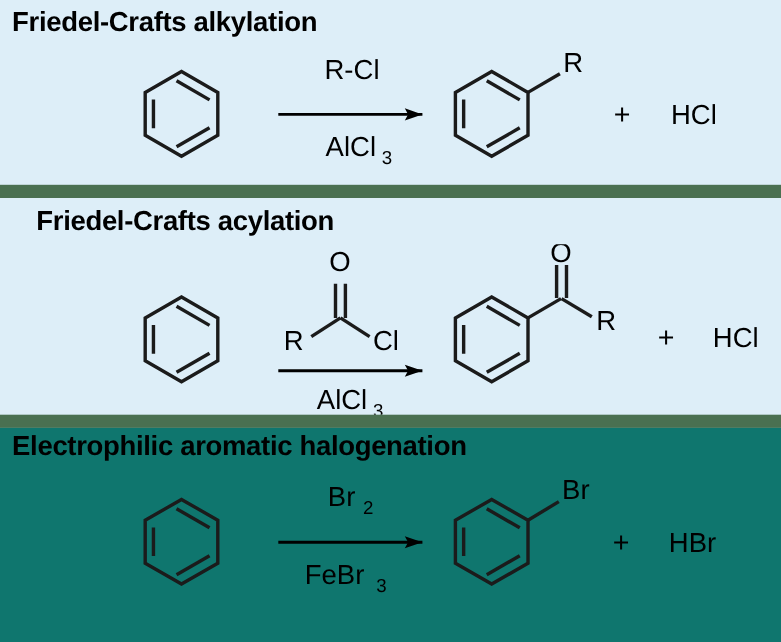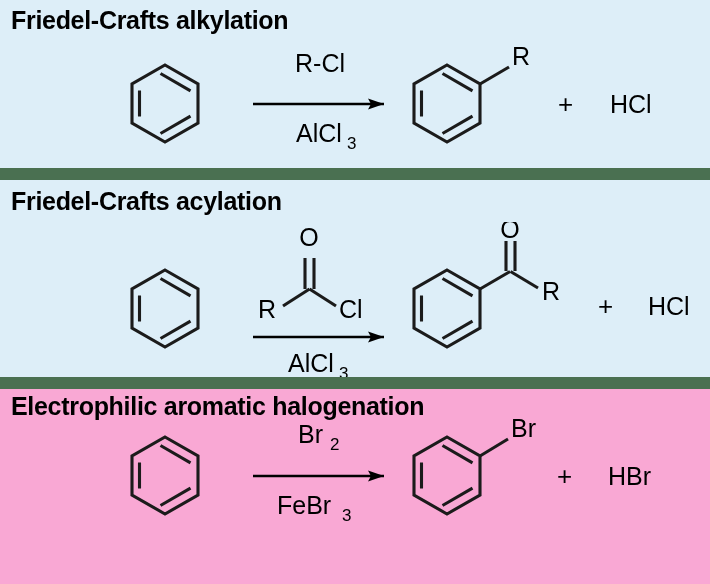--- a/index.html
+++ b/index.html
@@ -131,21 +131,21 @@
         <text class="plus-text" x="558" y="73">+</text>
         <text class="chem-text" x="610" y="73">HCl</text>
       </svg>
     </div>
   </div>
 
   <div class="divider" style="top: 168px; background: rgb(74, 112, 81);"></div>
 
   <div class="section" style="top: 180px; height: 197px; background: rgb(221, 238, 248);">
 
-    <div class="sec-title" style="top:9px;">Friedel-Crafts acylation</div>
+    <div class="sec-title" style="top:9px;margin-left:22px;">Friedel-Crafts acylation</div>
 
     <div class="scheme" style="top:42px;">
       <svg width="710" height="155" viewBox="0 0 710 155" xmlns="http://www.w3.org/2000/svg">
 
         <g>
           <polygon class="bond" points="165,48 198,67 198,106 165,125 132,106 132,67"></polygon>
           <line class="bond-inner" x1="160.5" y1="56.5" x2="190.5" y2="73.8"></line>
           <line class="bond-inner" x1="190.5" y1="99.2" x2="160.5" y2="116.5"></line>
           <line class="bond-inner" x1="139.5" y1="73.5" x2="139.5" y2="99.5"></line>
         </g>
@@ -187,25 +187,25 @@
         </g>
 
         <text class="plus-text" x="598" y="93">+</text>
         <text class="chem-text" x="648" y="93">HCl</text>
       </svg>
     </div>
   </div>
 
   <div class="divider" style="top: 377px; background: rgb(74, 112, 81);"></div>
 
-  <div class="section" style="top: 389px; height: 195px; background: #f9a8d4;">
+  <div class="section" style="top: 389px; height: 195px; background: #0f766e;">
 
     <div class="sec-title" style="top:5px;">Electrophilic aromatic halogenation</div>
 
-    <div class="scheme" style="top:21px;">
+    <div class="scheme" style="top:38px;">
       <svg width="710" height="157" viewBox="0 0 710 157" xmlns="http://www.w3.org/2000/svg">
 
         <g>
           <polygon class="bond" points="165,27 198,46 198,85 165,104 132,85 132,46"></polygon>
           <line class="bond-inner" x1="160.5" y1="35.5" x2="190.5" y2="52.8"></line>
           <line class="bond-inner" x1="190.5" y1="78.2" x2="160.5" y2="95.5"></line>
           <line class="bond-inner" x1="139.5" y1="52.5" x2="139.5" y2="78.5"></line>
         </g>
 
         <g>

